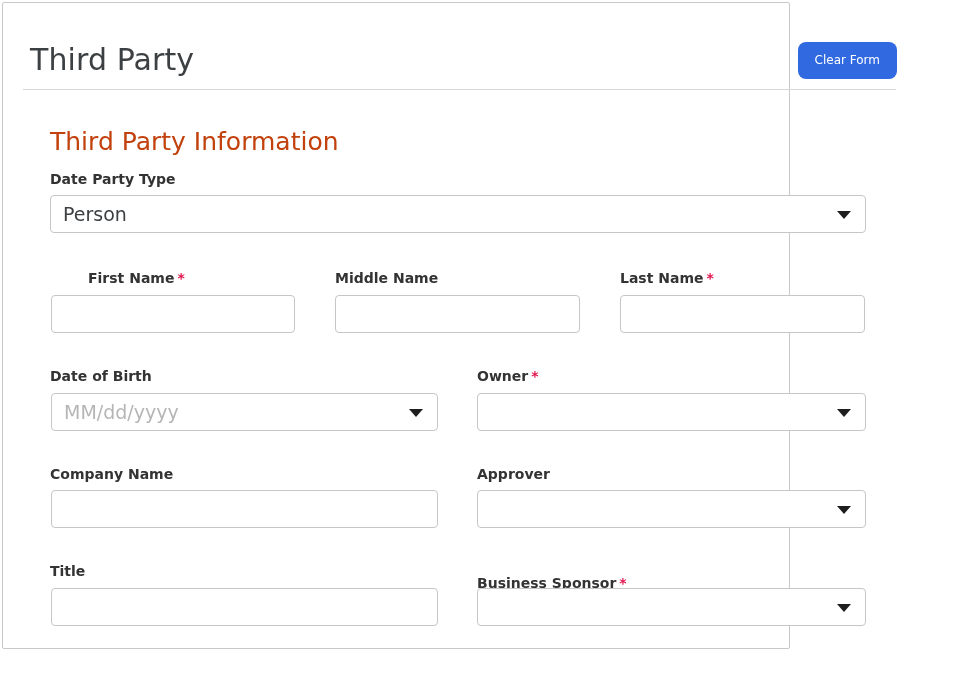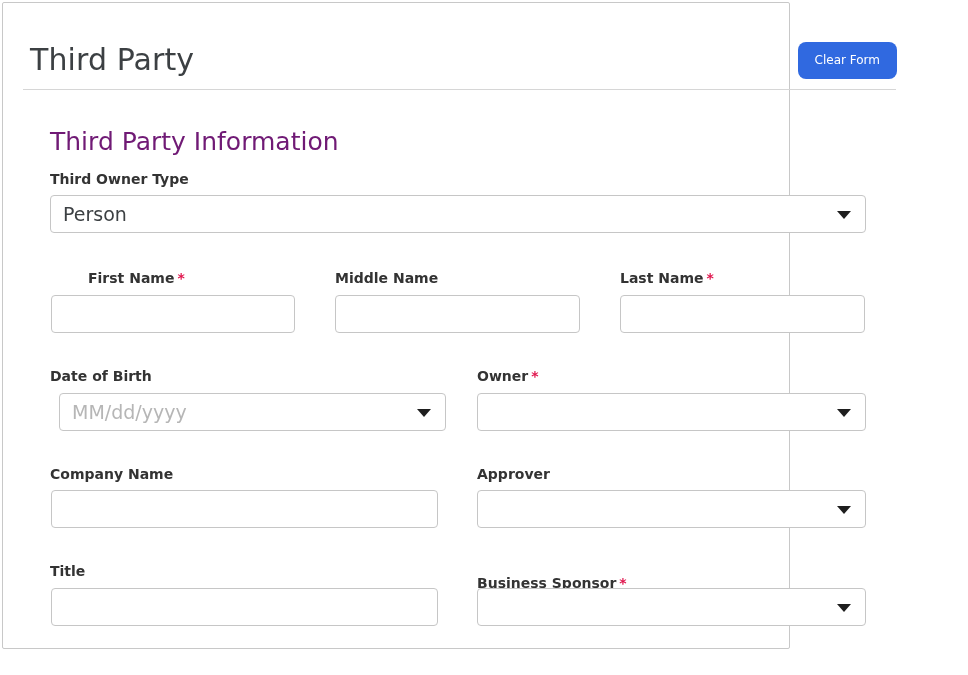--- a/index.html
+++ b/index.html
@@ -92,21 +92,21 @@
     width: 936px;
     height: 560px;
     overflow: hidden;
   }
   #section-heading {
     position: absolute;
     left: 47px;
     top: 37px;
     font-size: 25px;
     font-weight: 400;
-    color: #701a75;
+    color: #c2410c;
     line-height: 32px;
     white-space: nowrap;
   }
 
   .field-label {
     position: absolute;
     font-size: 14px;
     font-weight: bold;
     color: #333333;
     white-space: nowrap;
@@ -176,21 +176,21 @@
     <div id="page-title">Third Party</div>
     <button id="clear-form-button">Clear Form</button>
   </div>
   <div id="header-divider"></div>
 
   <div id="form-body">
 
     <div id="section-heading">Third Party Information</div>
 
     <div class="field-label" style="left:47px; top:81px;">
-      <span>Third Owner Type</span>
+      <span>Date Party Type</span>
     </div>
     <div class="select-box" style="left:47px; top:106px; width:816px;">
       <span class="select-value">Person</span>
       <span class="caret-icon"></span>
     </div>
 
     <div class="field-label" style="left:47px; top:180px;margin-left:38px;">
       <span>First Name</span><span class="req-star">*</span>
     </div>
     <input class="text-input" style="left: 48px; top: 206px; width: 244px;" type="text" placeholder="">
@@ -201,21 +201,21 @@
     <input class="text-input" style="left: 332px; top: 206px; width: 245px;" type="text" placeholder="">
 
     <div class="field-label" style="left:617px; top:180px;">
       <span>Last Name</span><span class="req-star">*</span>
     </div>
     <input class="text-input" style="left: 617px; top: 206px; width: 245px;" type="text" placeholder="">
 
     <div class="field-label" style="left:47px; top:278px;">
       <span>Date of Birth</span>
     </div>
-    <div class="select-box" style="left:56px; top:304px; width:387px;">
+    <div class="select-box" style="left:48px; top:304px; width:387px;">
       <span class="select-value placeholder">MM/dd/yyyy</span>
       <span class="caret-icon"></span>
     </div>
 
     <div class="field-label" style="left:474px; top:278px;">
       <span>Owner</span><span class="req-star">*</span>
     </div>
     <div class="select-box" style="left:474px; top:304px; width:389px;">
       <span class="select-value"></span>
       <span class="caret-icon"></span>

